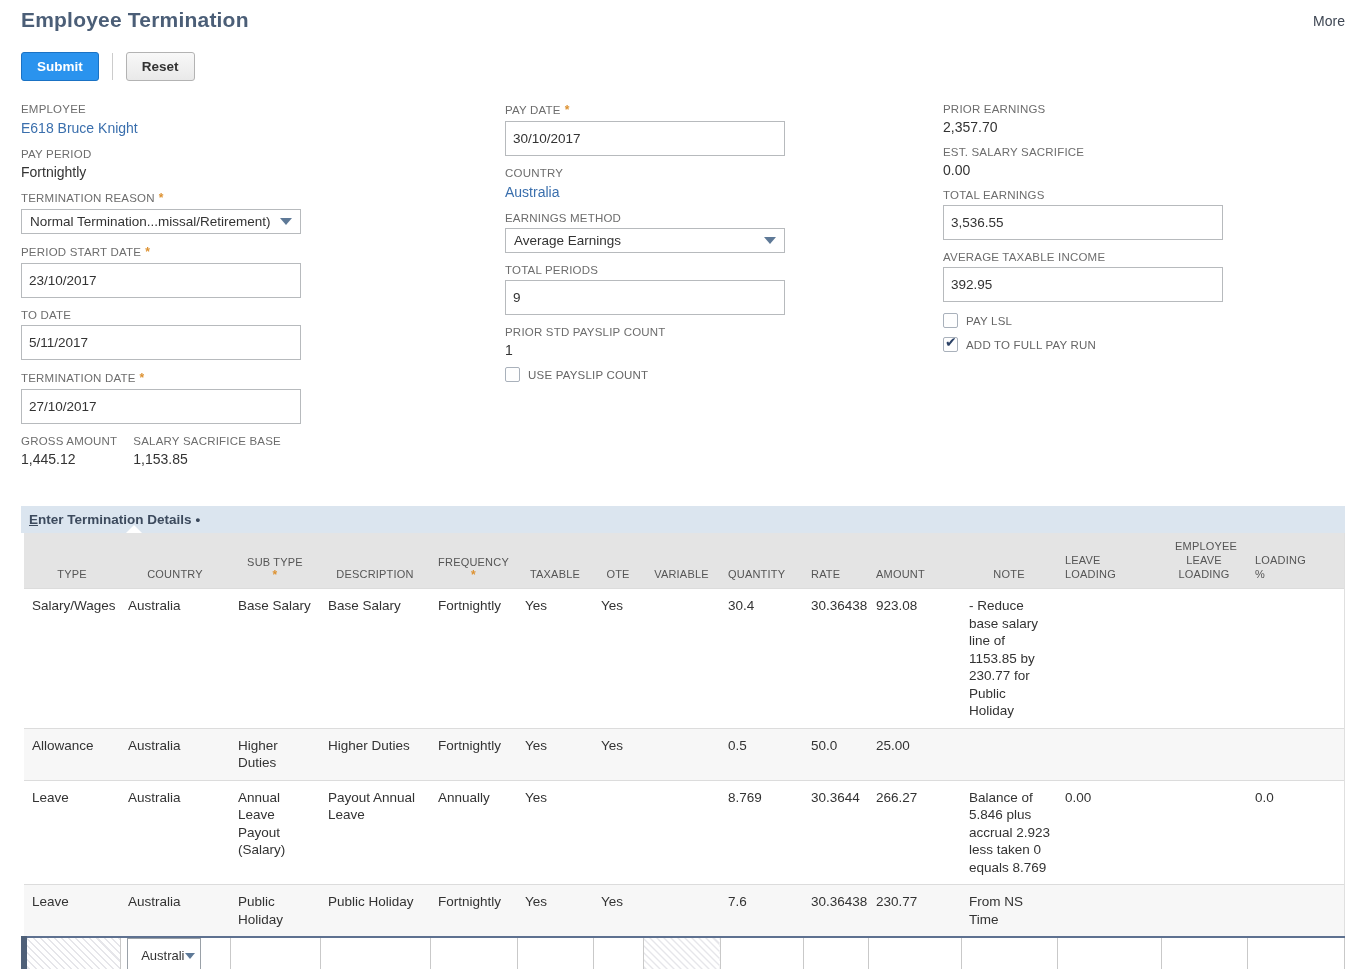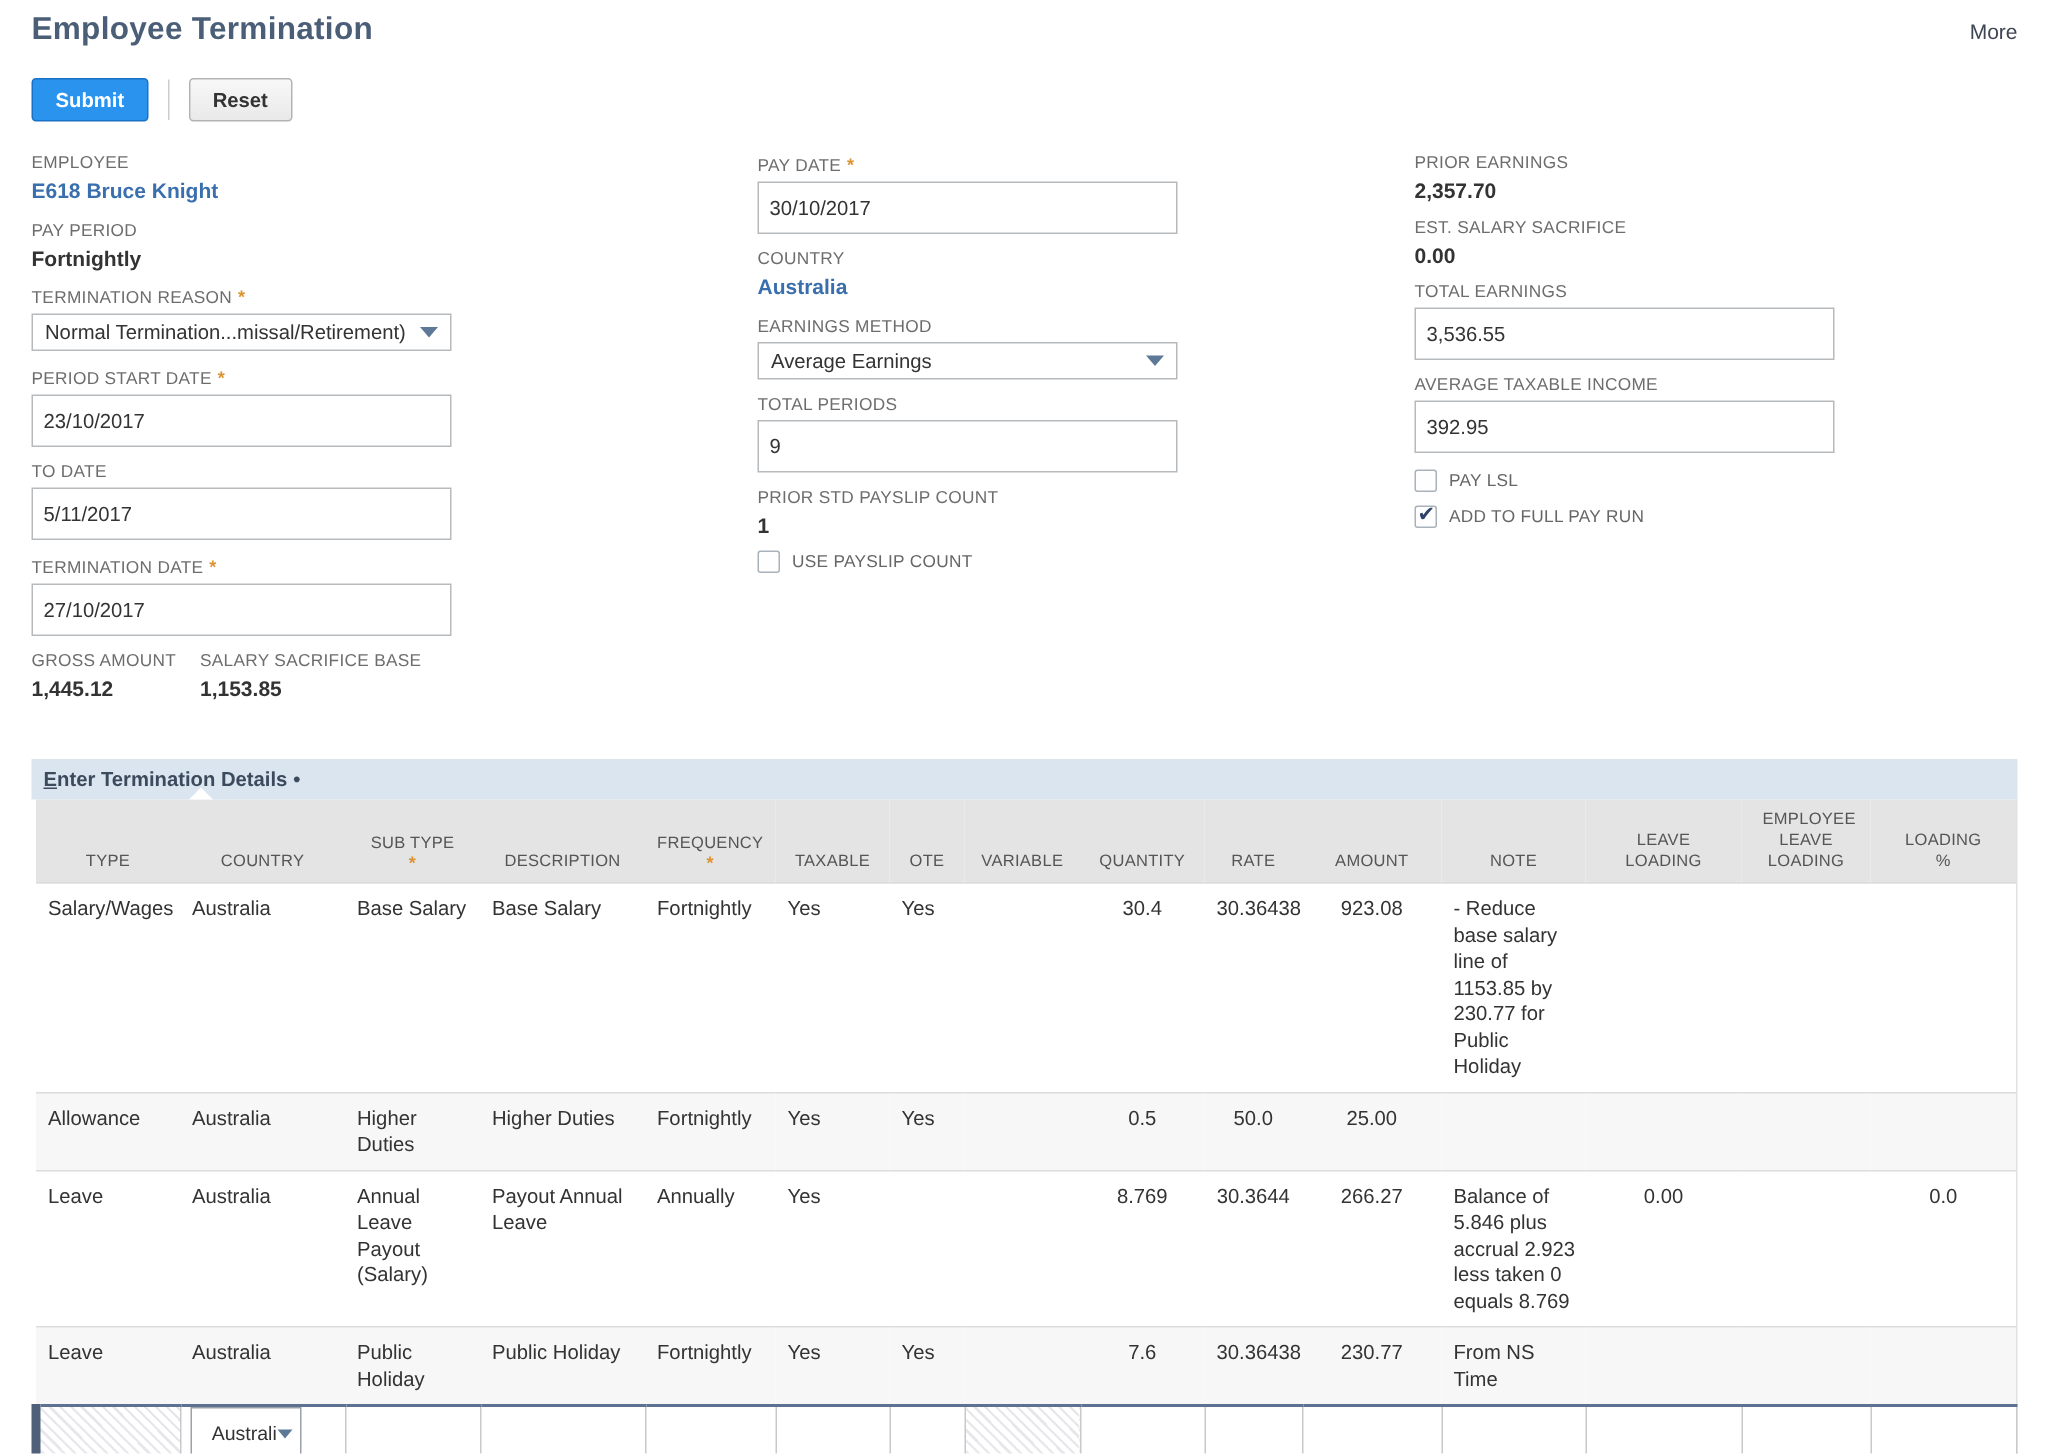--- a/index.html
+++ b/index.html
@@ -20,21 +20,21 @@
   .btn { font-size:13.5px; font-weight:bold; border-radius:3px; padding:5px 15px; cursor:pointer; line-height:17px; }
   .btn-primary { background:#2a93ee; border:1px solid #1a72c4; color:#fff; }
   .btn-secondary { background:linear-gradient(#f8f8f8,#e9e9e9); border:1px solid #b3b3b3; color:#333; }
   .btn-divider { width:1px; height:27px; background:#ccc; }
 
   
   .form-grid { display:grid; grid-template-columns:484px 438px 1fr; margin-top:22px; }
   .field { margin-bottom:11px; }
   .field-label { font-size:11.5px; color:#6d6d6d; margin-bottom:4px; letter-spacing:.2px; }
   .req { color:#dd9232; font-size:12px; margin-left:4px; font-weight:bold; }
-  .field-value { font-size:14px; color:#333;font-weight:bold; }
+  .field-value { font-size:14px; color:#333; }
   .link { color:#3a6fad; text-decoration:none; cursor:pointer; }
   input.text {
     width:280px; height:35px; border:1px solid #b7babd; padding:2px 7px;
     font-family:inherit; font-size:13.5px; color:#333; background:#fff;
   }
   .select {
     width:280px; height:25px; border:1px solid #b7babd; background:#fff;
     display:flex; align-items:center; justify-content:space-between;
     padding:0 8px; font-size:13.5px; cursor:pointer;
   }
@@ -53,21 +53,21 @@
   .tab-bullet { margin-left:4px; }
   .notch { position:absolute; left:105px; bottom:0; width:0; height:0;
            border-left:8px solid transparent; border-right:8px solid transparent; border-bottom:8px solid #fff; }
 
   .sublist-table-wrap { border-right:1px solid #e0e0e0; }
   table.sublist-table { width:1320px; border-collapse:collapse; table-layout:fixed; }
   thead th {
     background:#e4e4e4; font-size:11px; font-weight:normal; color:#555;
     text-align:center; vertical-align:bottom; padding:6px 8px 7px 8px; line-height:14px; letter-spacing:.2px;
   }
-  th.num, td.num { text-align:center; }
+  th.num, td.num { text-align:left; }
   .th-narrow { display:inline-block; max-width:58px; }
   .th-req { display:block; color:#dd9232; font-weight:bold; font-size:12px; line-height:12px; }
   tbody td { font-size:13.5px; color:#333; padding:8px 8px; vertical-align:top; line-height:17.5px; border-top:1px solid #dcdcdc; }
   tbody td.note-cell { padding-right:3px; }
   tr.alt td { background:#f7f7f7; }
 
   
   tr.edit-row td {
     background:#fff; height:28px; padding:0 4px;
     border:1px solid #c9c9c9; border-top:2px solid #5e7190; border-bottom:2px solid #5e7190;

